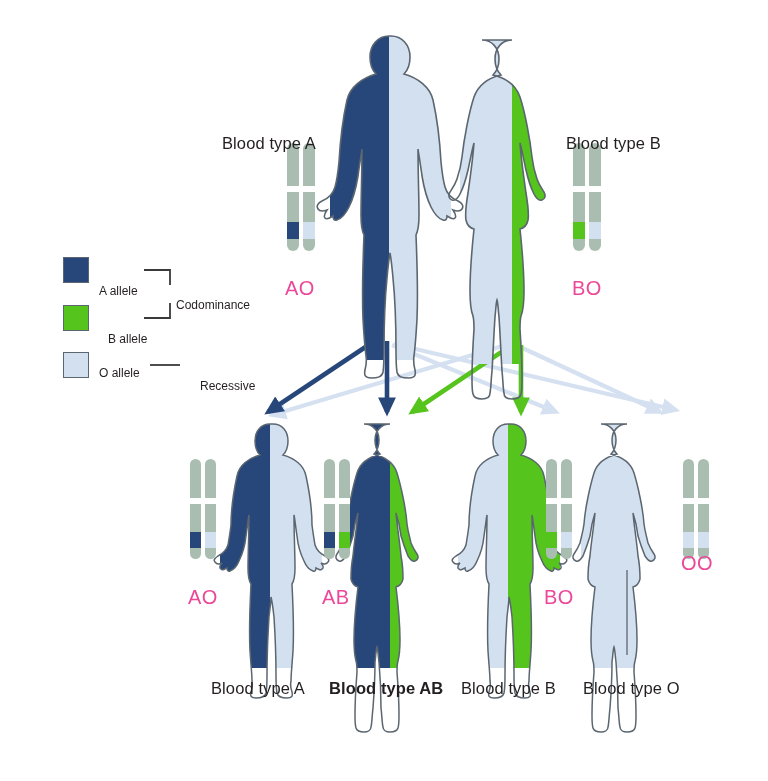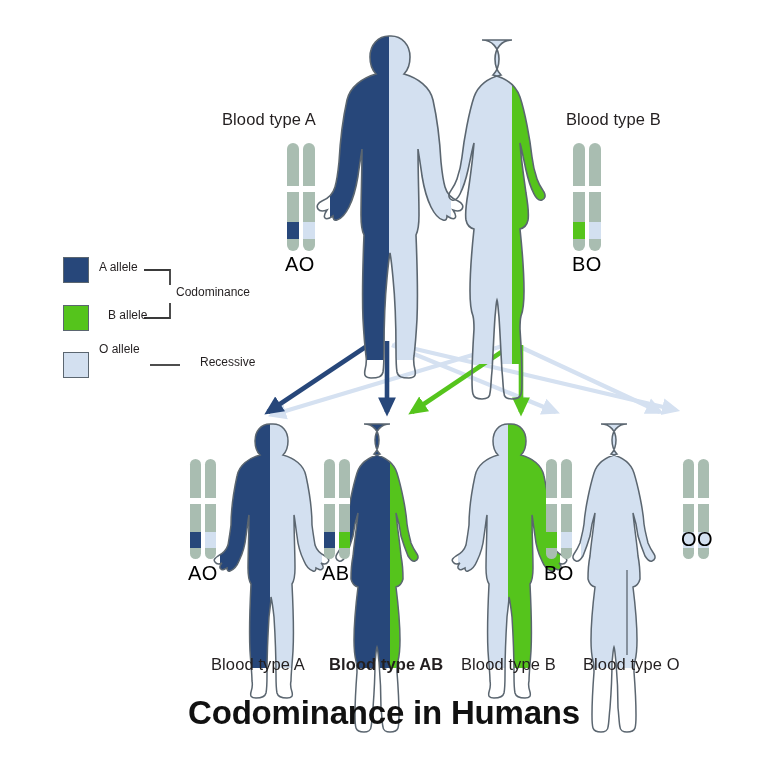--- a/index.html
+++ b/index.html
@@ -6,23 +6,23 @@
   body{
     width:768px;height:781px;
     background:#ffffff;
     font-family:"Liberation Sans", sans-serif;
     overflow:hidden;
     position:relative;
     color:#231f20;
   }
   #stage{position:absolute;left:0;top:0;width:768px;height:781px;}
   #svgroot{position:absolute;left:0;top:0;width:768px;height:781px;}
-  .txt{position:absolute;white-space:nowrap;}
+  .txt{position:absolute;white-space:nowrap;margin-top:24px;}
   .bloodlabel{font-size:16.5px;color:#231f20;letter-spacing:0.1px;}
-  .genolabel{font-size:20px;color:#000000;letter-spacing:0.4px;}
+  .genolabel{font-size:20px;color:#ec4899;letter-spacing:0.4px;}
   .legendtext{font-size:12px;color:#231f20;}
   .title{
     position:absolute;left:0;top:694px;width:768px;text-align:center;
     font-size:33px;font-weight:bold;color:#111111;letter-spacing:-0.2px;
   }
   .swatch{position:absolute;width:26px;height:26px;border:1.6px solid #5b6670;box-sizing:border-box;}
 </style>
 </head>
 <body>
 
@@ -377,34 +377,33 @@
     </g>
   </svg>
 
   <div class="swatch" style="left:63px;top:257px;background:#27477a;"></div>
   <div class="swatch" style="left:63px;top:305px;background:#55c41c;"></div>
   <div class="swatch" style="left:63px;top:352px;background:#d3e0f0;"></div>
 
   <div class="txt legendtext" style="left:99px;top:260px;">A allele</div>
   <div class="txt legendtext" style="left:108px;top:308px;">B allele</div>
   <div class="txt legendtext" style="left:99px;top:342px;">O allele</div>
-  <div class="txt legendtext" style="left:176px;top:285px;">Codominance</div>
+  <div class="txt legendtext" style="left:176px;top:274px;">Codominance</div>
   <div class="txt legendtext" style="left:200px;top:355px;">Recessive</div>
 
   <div class="txt bloodlabel" style="left:222px;top:110px;">Blood type A</div>
   <div class="txt bloodlabel" style="left:566px;top:110px;">Blood type B</div>
 
   <div class="txt genolabel" style="left:285px;top:253px;">AO</div>
   <div class="txt genolabel" style="left:572px;top:253px;">BO</div>
 
   <div class="txt genolabel" style="left:188px;top:562px;">AO</div>
   <div class="txt genolabel" style="left:322px;top:562px;">AB</div>
   <div class="txt genolabel" style="left:544px;top:562px;">BO</div>
   <div class="txt genolabel" style="left:681px;top:528px;">OO</div>
 
   <div class="txt bloodlabel" style="left:211px;top:655px;">Blood type A</div>
   <div class="txt bloodlabel" style="left:329px;top:655px;font-weight:bold;">Blood type AB</div>
   <div class="txt bloodlabel" style="left:461px;top:655px;">Blood type B</div>
   <div class="txt bloodlabel" style="left:583px;top:655px;">Blood type O</div>
 
-  <div class="title">Codominance in Humans</div>
 
 </div>
 
 </body></html>

